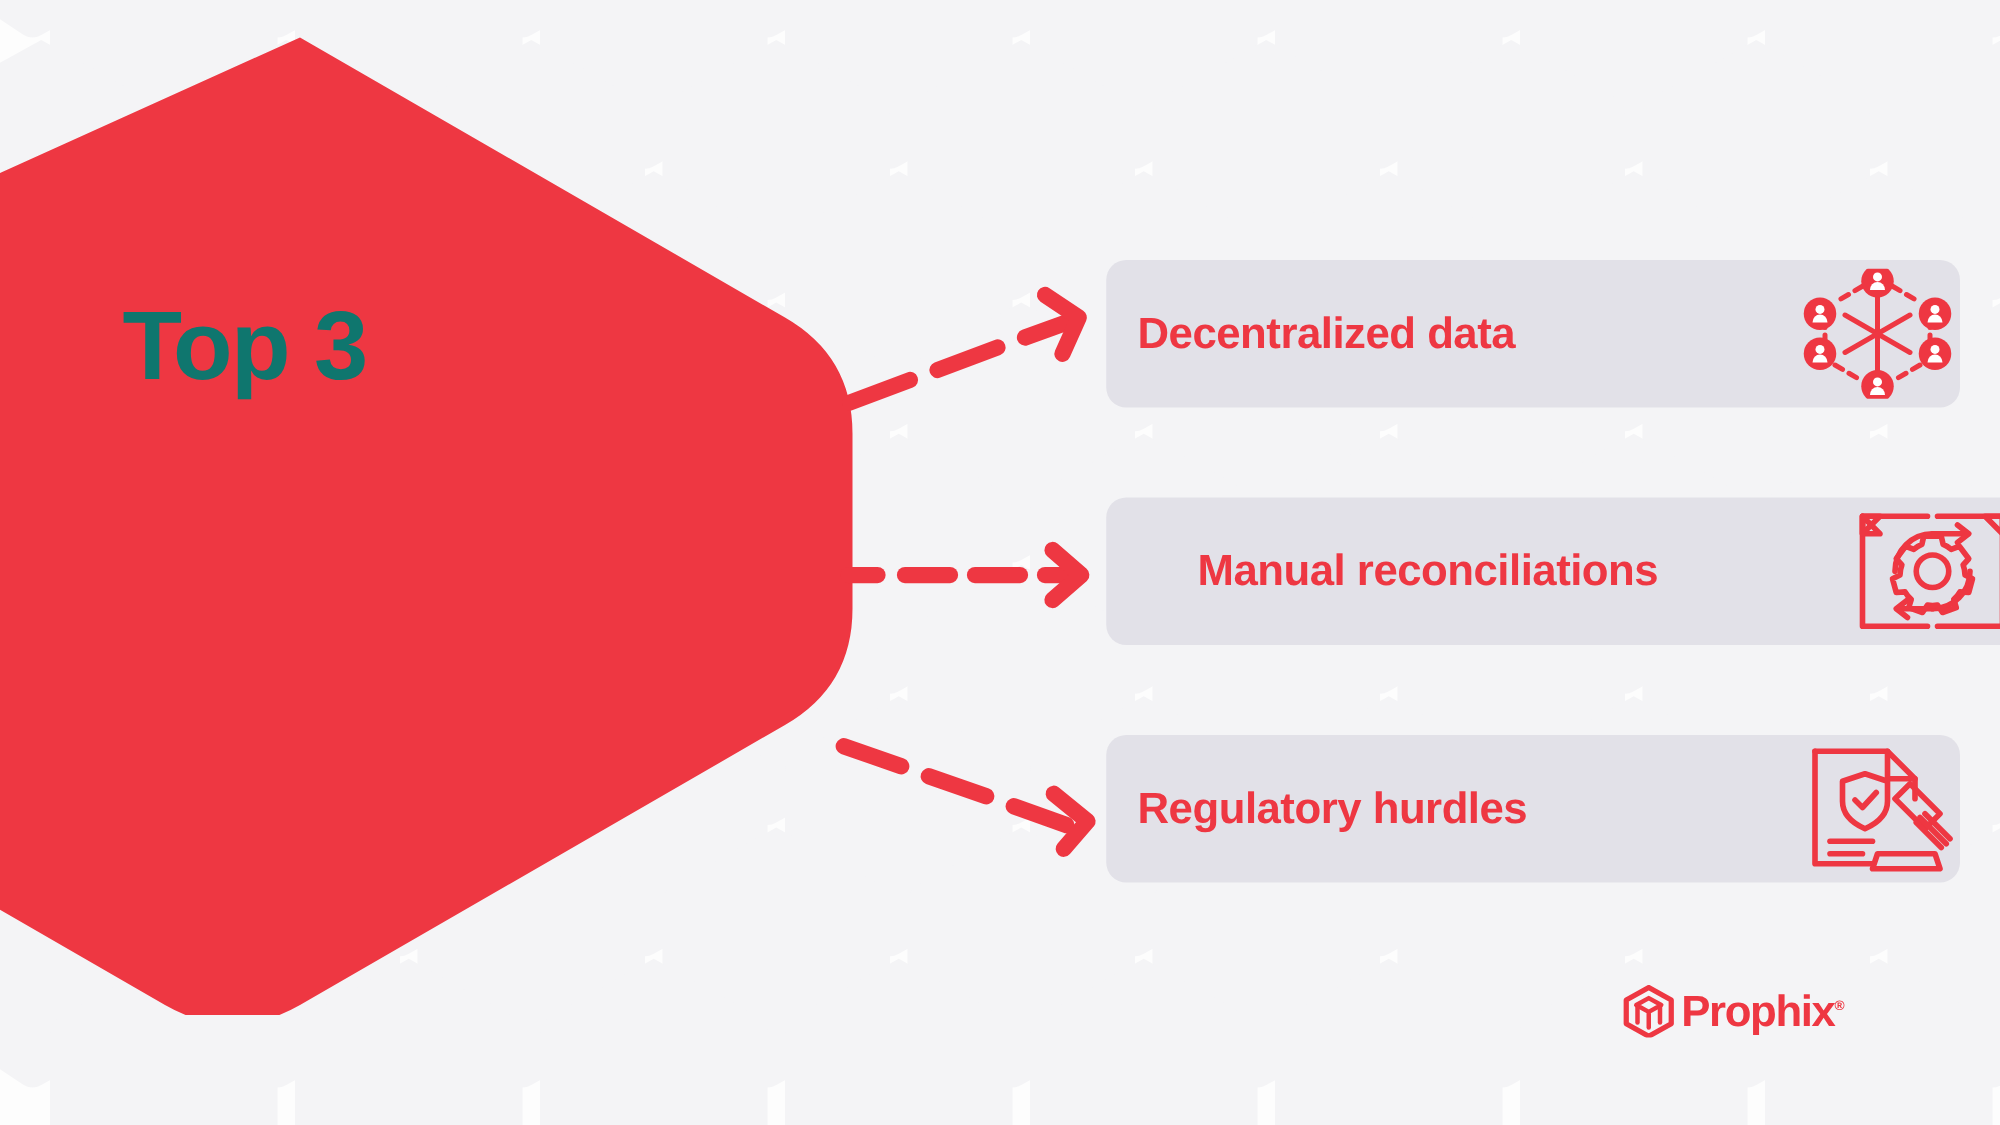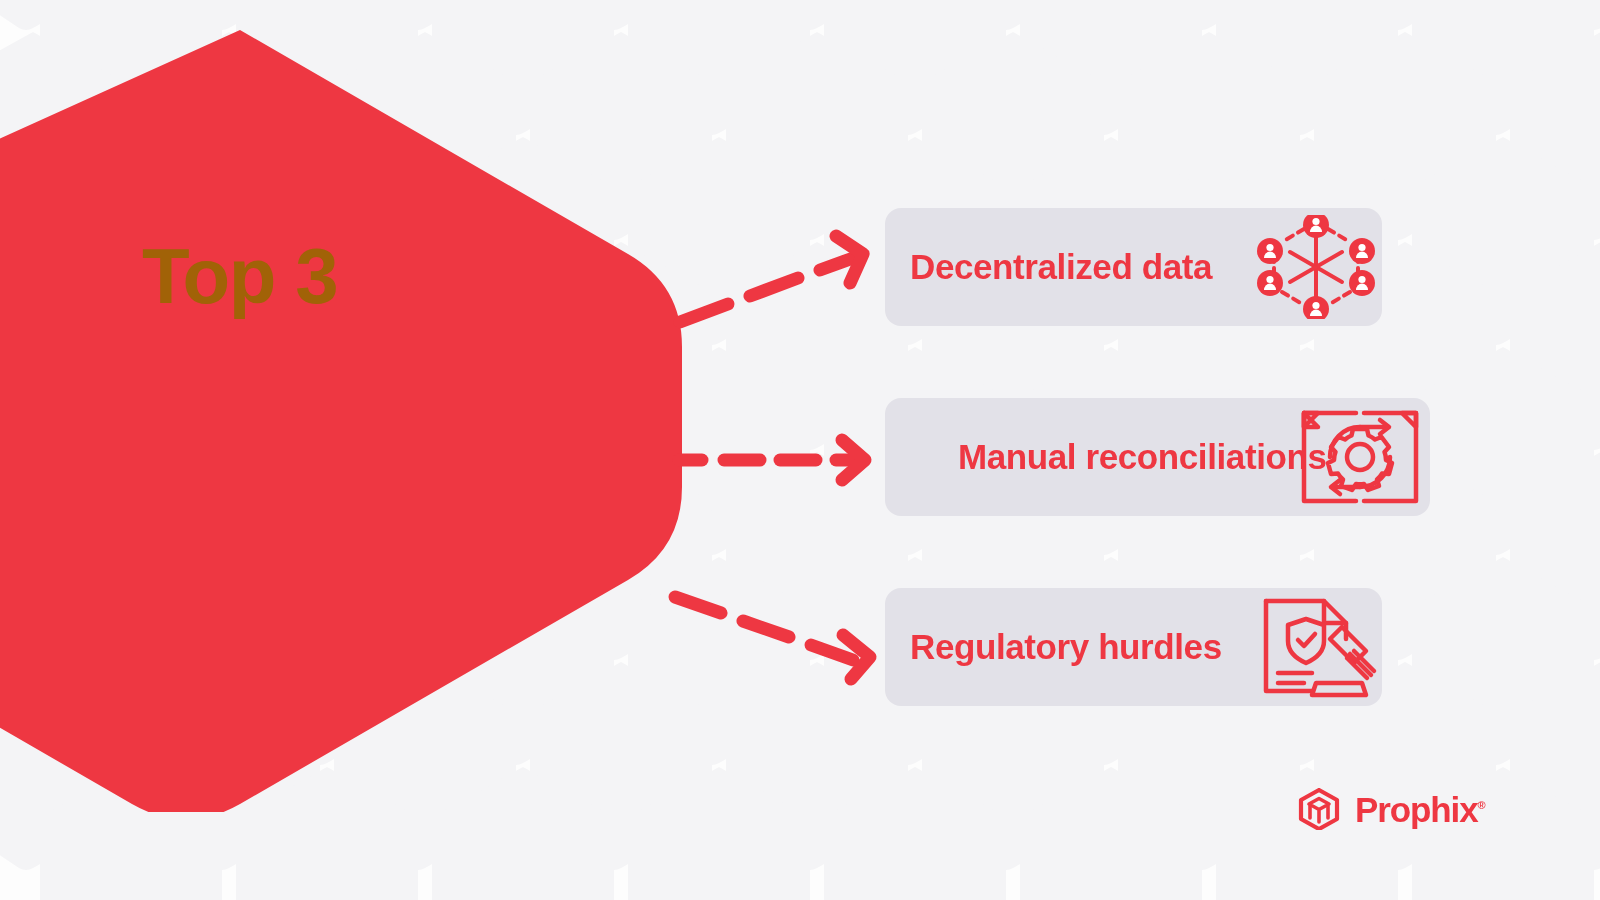--- a/index.html
+++ b/index.html
@@ -38,46 +38,45 @@
     width: 900px;
     height: 790px;
     z-index: 2;
   }
   #hero-title {
     position: absolute;
     left: 98px;
     top: 238px;
     width: 560px;
     z-index: 3;
-    color: #a16207;
+    color: #0f766e;
     font-family: "Liberation Sans", sans-serif;
     font-weight: bold;
     font-size: 78px;
     line-height: 0.99;
     letter-spacing: -1.4px;
-    margin-left: 44px;
   }
   #hero-title .tline { display: block; white-space: nowrap; }
 
   
   .arrow-svg {
     position: absolute;
     z-index: 3;
     overflow: visible;
   }
   #arrow-1 { left: 660px; top: 230px;  width: 230px; height: 110px; }
   #arrow-2 { left: 672px; top: 430px;  width: 200px; height: 60px; }
   #arrow-3 { left: 665px; top: 585px;  width: 225px; height: 100px; }
 
   
   .card {
     position: absolute;
     z-index: 3;
     left: 885px;
-    width: 497px;
+    width: 683px;
     height: 118px;
     background: #e2e1e8;
     border-radius: 16px;
     display: flex;
     align-items: center;
   }
   #card-1 { top: 208px; }
   #card-2 { top: 398px; padding-left: 48px; }
   #card-3 { top: 588px; text-align: right; }
 
@@ -103,21 +102,21 @@
   
   #logo {
     position: absolute;
     z-index: 4;
     left: 1298px;
     top: 786px;
     width: 180px;
     height: 46px;
     display: flex;
     align-items: center;
-    gap: 15px;
+    gap: 5px;
   }
   #logo-mark { width: 42px; height: 42px; flex: none; }
   #logo-word {
     position: relative;
     color: #ee3742;
     font-family: "Liberation Sans", sans-serif;
     font-weight: bold;
     font-size: 35px;
     letter-spacing: -1.1px;
     line-height: 1;

